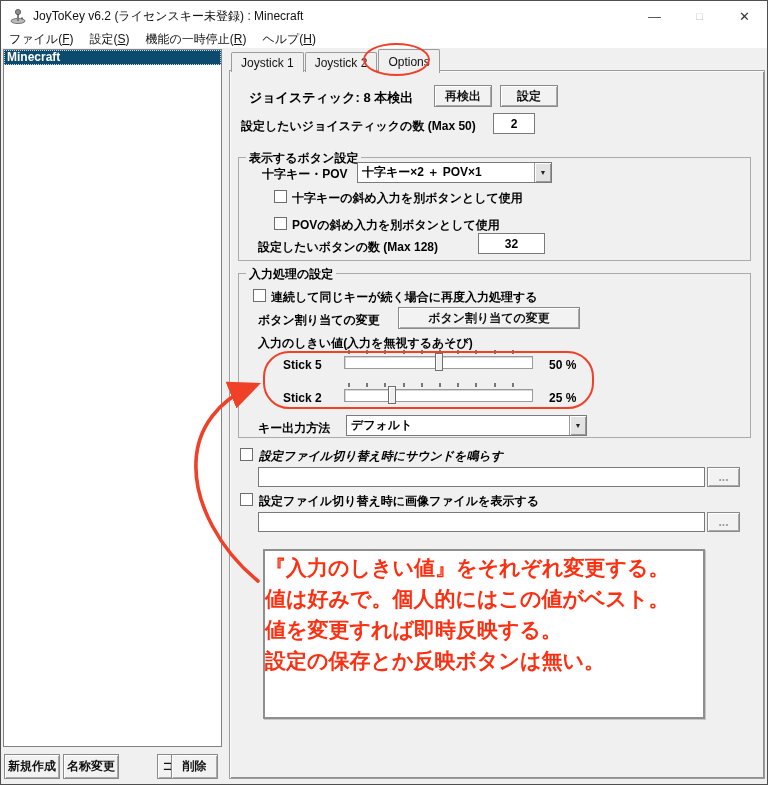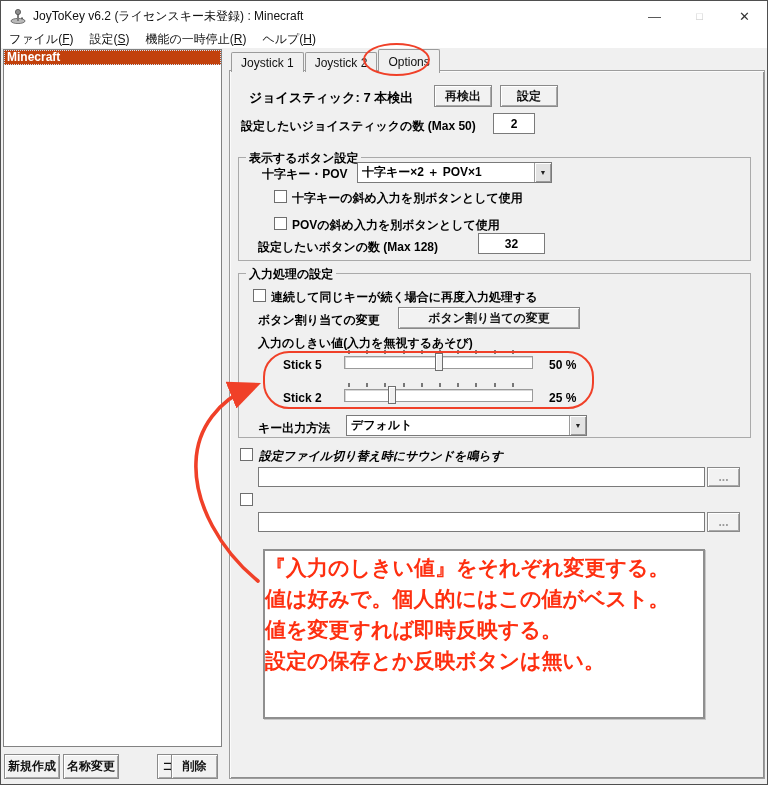--- a/index.html
+++ b/index.html
@@ -22,21 +22,21 @@
 
   
   .menubar { position:absolute; left:0; top:30px; width:766px; height:17px; background:#ffffff;
              display:flex; align-items:center; font-size:12px; color:#111; }
   .menu-item { padding:0 8px; white-space:nowrap; }
   .menu-item .hotkey { text-decoration:underline; }
 
   
   .listbox { position:absolute; left:2px; top:48px; width:219px; height:698px;
              background:#ffffff; border:1px solid #828282; }
-  .list-item-selected { height:15px; background:#c2410c; color:#ffffff;
+  .list-item-selected { height:15px; background:#0c4a6e; color:#ffffff;
              font-size:12px; font-weight:bold; line-height:15px; padding-left:3px;
              outline:1px dotted #cfe3f5; outline-offset:-1px; }
 
   
   .btn { background:#f2f2f2; border:1px solid #8a8a8a; font-size:12px; font-weight:bold;
          color:#111; box-shadow: inset 1px 1px 0 #ffffff, inset -1px -1px 0 #a9a9a9;
          display:flex; align-items:center; justify-content:center; position:absolute; }
   .footer-btn { top:753px; height:25px; }
 
   
@@ -119,21 +119,21 @@
   </div>
 
   <div class="tabstrip">
     <div class="tab">Joystick 1</div>
     <div class="tab">Joystick 2</div>
     <div class="tab active">Options</div>
   </div>
   <div class="red-ellipse"></div>
   <div class="tabpage"></div>
 
-  <div class="lbl lbl-big" style="left:248px; top:88px;">ジョイスティック: 7 本検出</div>
+  <div class="lbl lbl-big" style="left:248px; top:88px;">ジョイスティック: 8 本検出</div>
   <div class="btn" style="left:433px; top:84px; width:58px; height:22px;">再検出</div>
   <div class="btn" style="left:499px; top:84px; width:58px; height:22px;font-family:Liberation Serif, serif;">設定</div>
 
   <div class="lbl" style="left:240px; top:117px;">設定したいジョイスティックの数 (Max 50)</div>
   <input class="tinput" style="left: 492px; top: 112px; width: 42px; height: 21px;" value="2">
 
   <div class="groupbox" style="left:237px; top:156px; width:513px; height:104px;">
     <span class="group-label">表示するボタン設定</span>
   </div>
   <div class="lbl" style="left:261px; top:165px;">十字キー・POV</div>
@@ -178,20 +178,21 @@
     <span class="dd-text">デフォルト</span>
     <span class="dd-arrow">▼</span>
   </div>
 
   <div class="checkbox" style="left:239px; top:447px;"></div>
   <div class="lbl" style="left:258px; top:447px;font-style:italic;">設定ファイル切り替え時にサウンドを鳴らす</div>
   <input class="pathfield" style="left: 257px; top: 466px; width: 447px; height: 20px;" value="">
   <div class="btn" style="left:706px; top:466px; width:33px; height:20px; color:#9a9a9a;">...</div>
 
   <div class="checkbox" style="left:239px; top:492px;"></div>
+  <div class="lbl" style="left:258px; top:492px;">設定ファイル切り替え時に画像ファイルを表示する</div>
   <input class="pathfield" style="left: 257px; top: 511px; width: 447px; height: 20px;" value="">
   <div class="btn" style="left:706px; top:511px; width:33px; height:20px; color:#9a9a9a;">...</div>
 
   <div class="annotation-box">
     <div>『入力のしきい値』をそれぞれ変更する。</div>
     <div>値は好みで。個人的にはこの値がベスト。</div>
     <div></div>
     <div>値を変更すれば即時反映する。</div>
     <div>設定の保存とか反映ボタンは無い。</div>
   </div>

